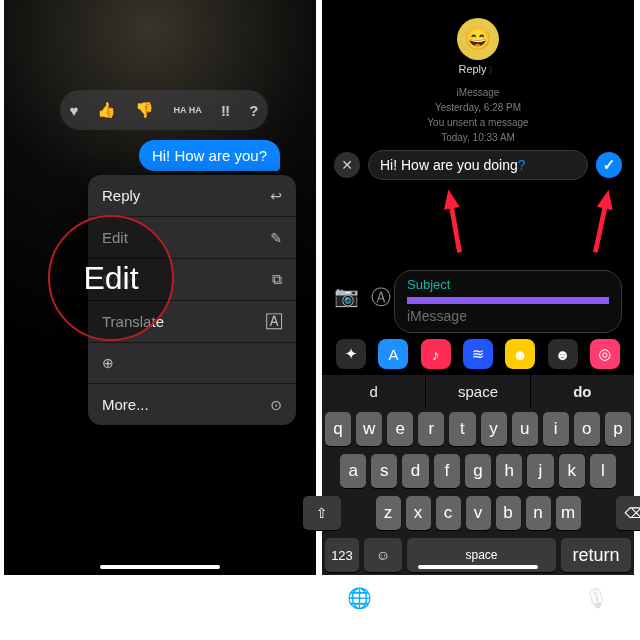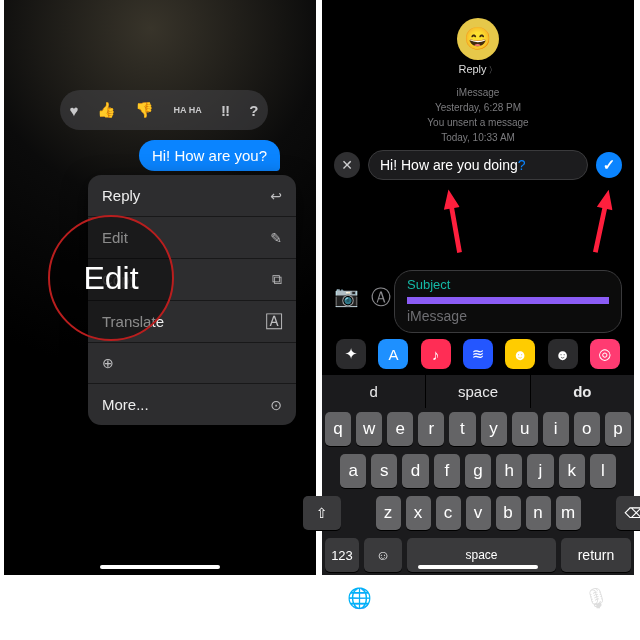--- a/index.html
+++ b/index.html
@@ -149,21 +149,21 @@
   .key{
     background:#646466; color:#fff; border-radius:5px;
     height:34px; min-width:25px; flex:1;
     display:flex; align-items:center; justify-content:center;
     font-size:17px; box-shadow:0 1px 0 #000;
   }
   .kb-row2{ padding:0 15px; }
   .key-dark{ background:#3a3a3c; flex:0 0 34px; font-size:14px;}
   .key-wide{ flex:0 0 38px; }
   .key-space{ flex:1; font-size:12px;}
-  .key-return{ flex:0 0 70px; font-size:14px;}
+  .key-return{ flex:0 0 70px; font-size:18px;}
   .key-123{ flex:0 0 34px; font-size:13px;}
   .kb-bottom{ display:flex; justify-content:space-between; padding:6px 22px 0; color:#ddd; font-size:20px;}
   .kb .kb-row:nth-child(3) .key:not(.key-dark){ flex:0 0 25px; }
   .kb .kb-row:nth-child(3){ gap:5px; }
   .kb .kb-row:nth-child(3) .gap{ flex:0 0 6px; visibility:hidden;}
 </style>
 </head>
 <body>
 
 <div class="frame frame-left">

